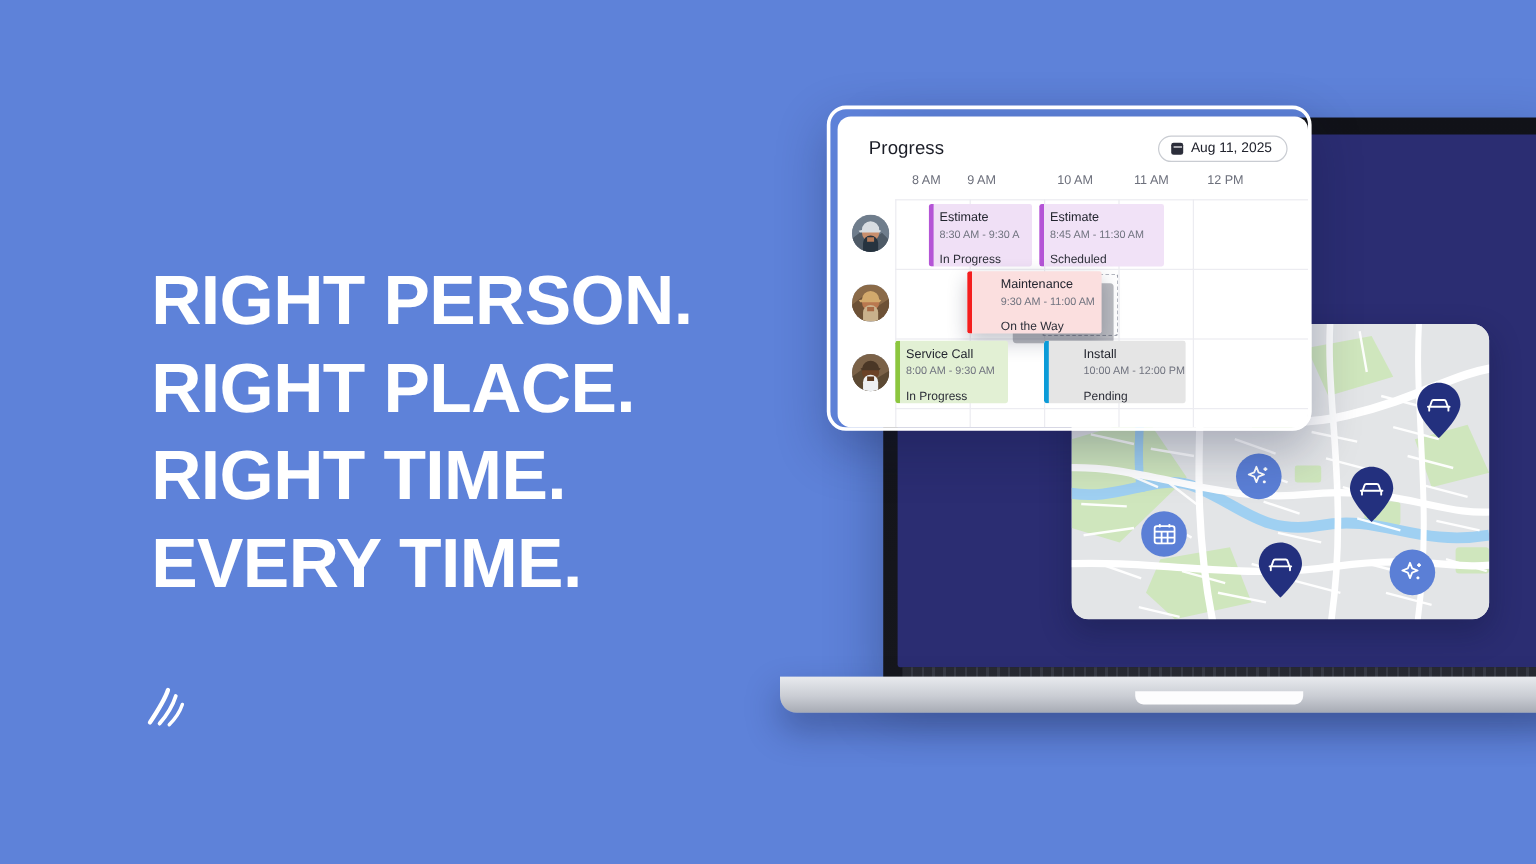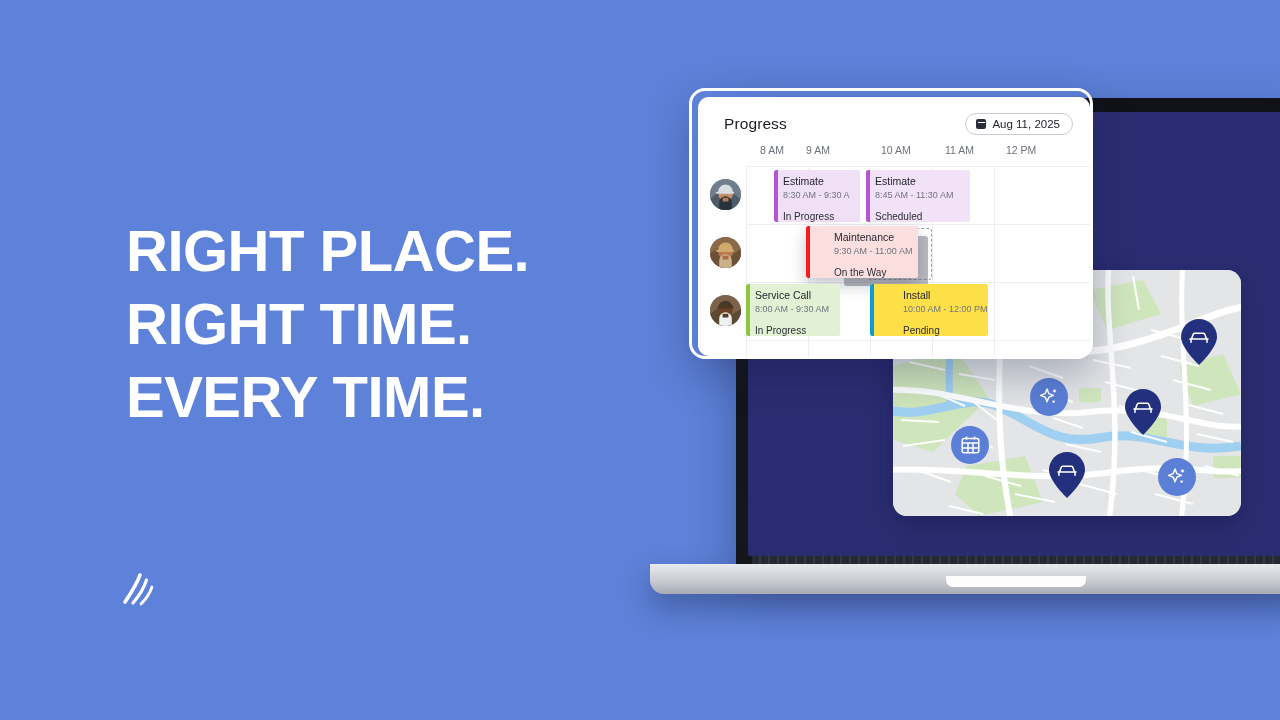--- a/index.html
+++ b/index.html
@@ -276,20 +276,21 @@
   .job.dragging {
     box-shadow: 0 7px 16px rgba(28,33,60,.26);
   }
 </style>
 </head>
 <body>
 
 <div class="stage">
 
   <div class="copy">
+    <span class="headline-line">RIGHT PERSON.</span>
     <span class="headline-line">RIGHT PLACE.</span>
     <span class="headline-line">RIGHT TIME.</span>
     <span class="headline-line">EVERY TIME.</span>
   </div>
 
   <div class="logo">
     <span class="logo-mark">
       <svg width="34" height="36" viewBox="0 0 34 36">
         <g fill="none" stroke="#ffffff" stroke-width="3.6" stroke-linecap="round">
           <path d="M5 30 C 11 21, 17 12, 20 3"></path>
@@ -488,21 +489,21 @@
           <div class="jstatus">On the Way</div>
         </div>
 
         <div class="job" style="left:48px; top:140px; width:94px; height:52px; background:#e2f0d4;">
           <span class="bar" style="background:#8cc63f;"></span>
           <div class="jtitle">Service Call</div>
           <div class="jtime">8:00 AM - 9:30 AM</div>
           <div class="jstatus">In Progress</div>
         </div>
 
-        <div class="job" style="left:172px; top:140px; width:118px; height:52px; background:#fde047;padding-left:33px;">
+        <div class="job" style="left:172px; top:140px; width:118px; height:52px; background:#e5e5e5;padding-left:33px;">
           <span class="bar" style="background:#0b9bd8;"></span>
           <div class="jtitle">Install</div>
           <div class="jtime">10:00 AM - 12:00 PM</div>
           <div class="jstatus">Pending</div>
         </div>
 
       </div>
     </div>
   </div>
 

